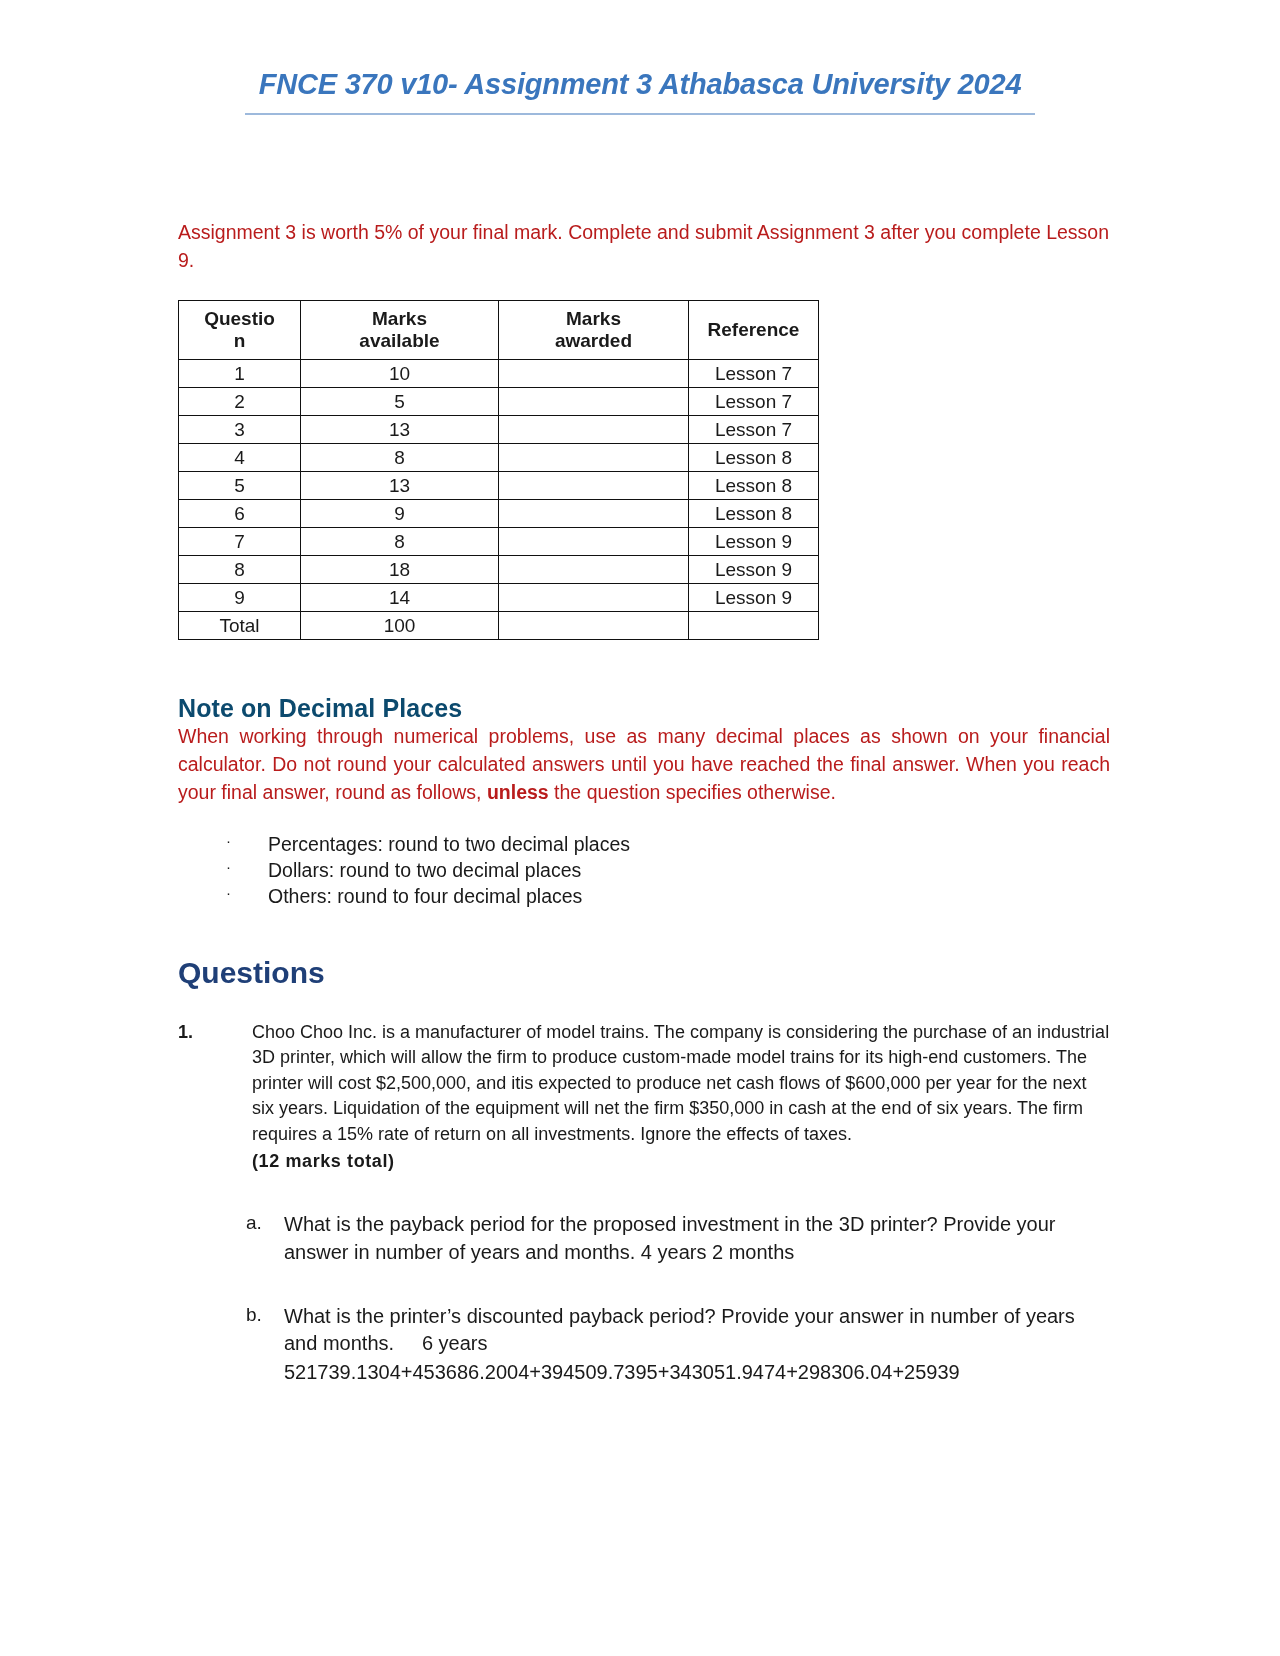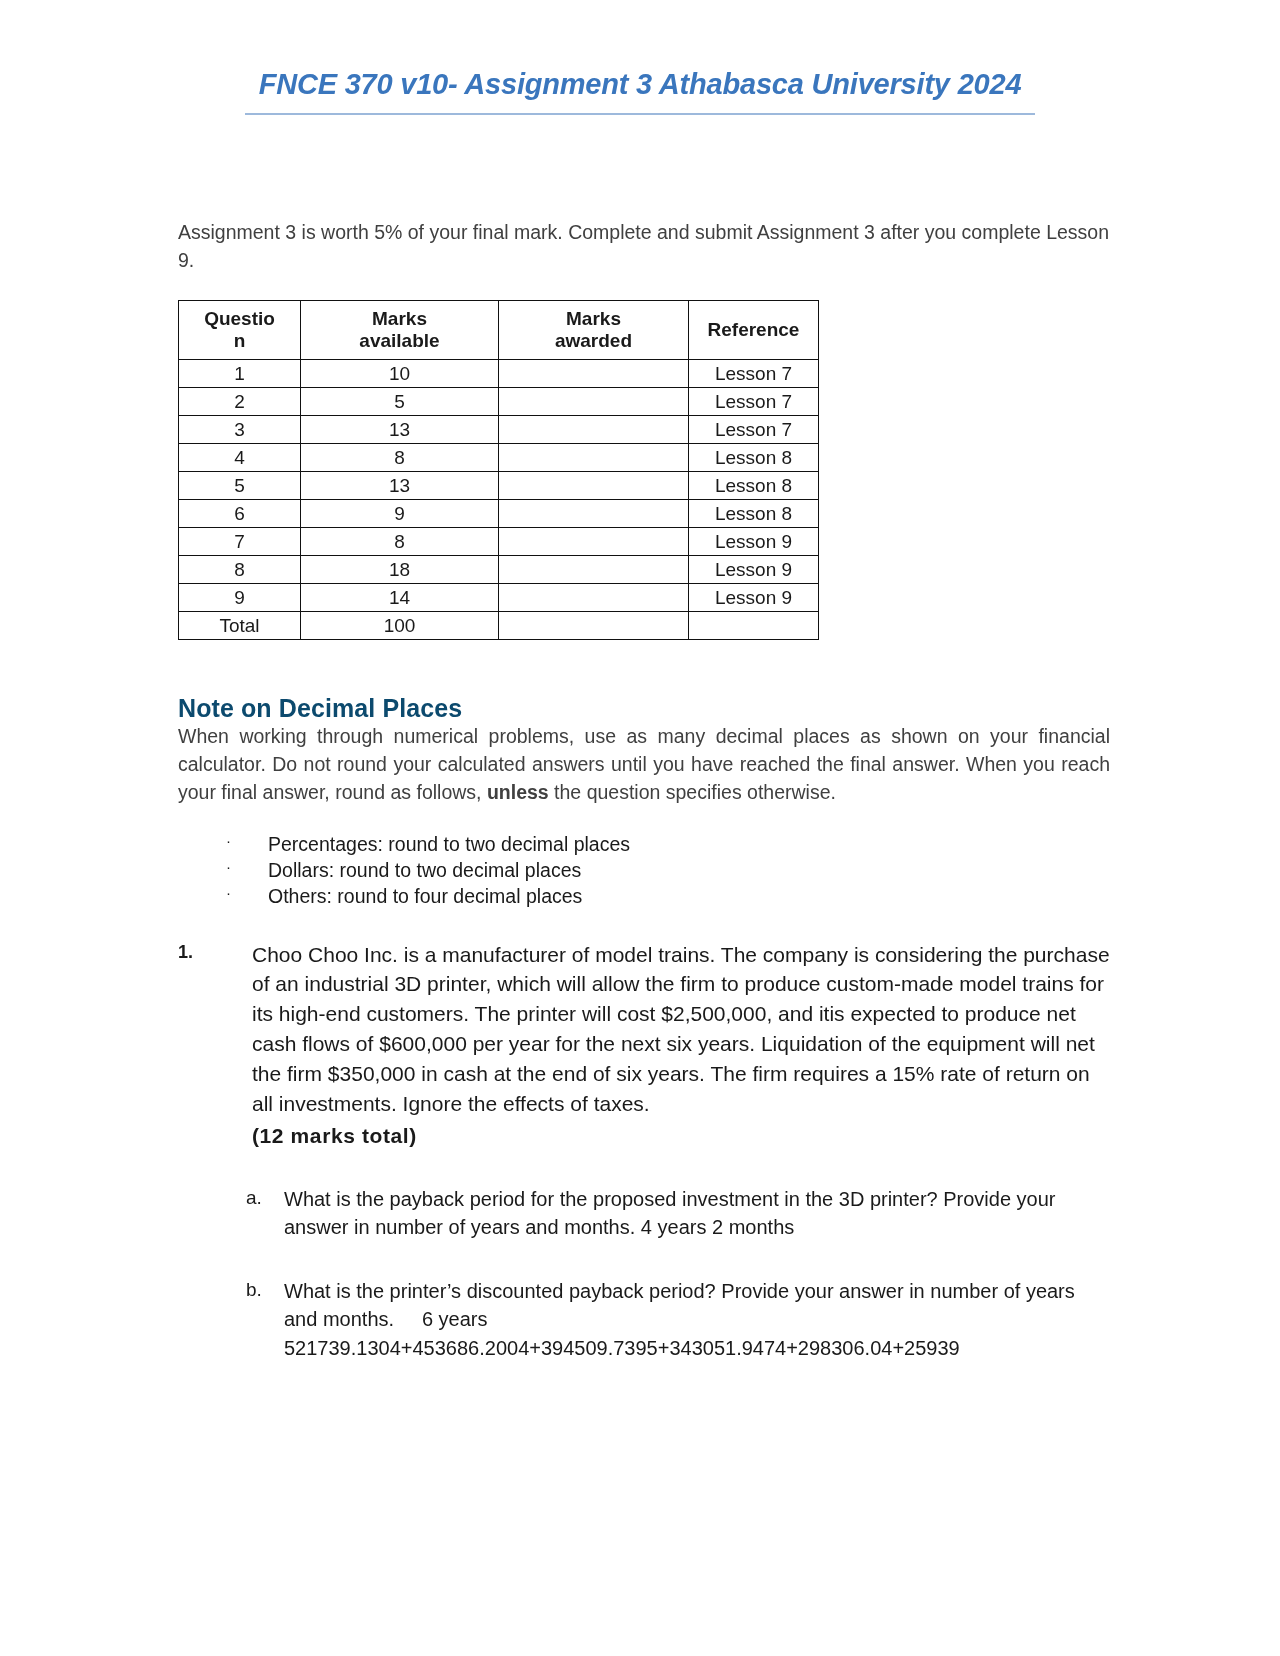--- a/index.html
+++ b/index.html
@@ -47,21 +47,21 @@
     width: 940px;
     padding-left: 8px;
     box-sizing: border-box;
   }
   .spacer-top { height: 104px; }
 
   p.body {
     font-size: 19.5px;
     line-height: 1.42;
     margin: 0;
-    color: #404040;
+    color: #b91c1c;
   }
   p.justify {
     text-align: justify;
   }
 
   
   .table-wrap {
     margin-top: 26px;
   }
   table.marks {
@@ -141,21 +141,21 @@
   }
   .q-num {
     width: 74px;
     flex: 0 0 74px;
     font-size: 18px;
     font-weight: bold;
     padding-top: 2px;
   }
   .q-body {
     flex: 1 1 auto;
-    font-size: 21px;
+    font-size: 18px;
     line-height: 1.42;
   }
   .marks-tag {
     font-weight: bold;
     display: block;
     margin-top: 2px;
     letter-spacing: 0.6px;
   }
 
   .sub-item {
@@ -306,20 +306,21 @@
       <li>
         <span class="bullet">·</span>
         <span>Dollars: round to two decimal places</span>
       </li>
       <li>
         <span class="bullet">·</span>
         <span>Others: round to four decimal places</span>
       </li>
     </ul>
 
+    <h2 class="big-head">Questions</h2>
 
     <div class="q-item">
       <div class="q-num">1.</div>
       <div class="q-body">
         <span>Choo Choo Inc. is a manufacturer of model trains. The company is considering the purchase of an industrial 3D printer, which will allow the firm to produce custom-made model trains for its high-end customers. The printer will cost $2,500,000, and itis expected to produce net cash flows of $600,000 per year for the next six years. Liquidation of the equipment will net the firm $350,000 in cash at the end of six years. The firm requires a 15% rate of return on all investments. Ignore the effects of taxes.</span>
         <span class="marks-tag">(12  marks  total)</span>
       </div>
     </div>
 
     <div class="sub-item">

